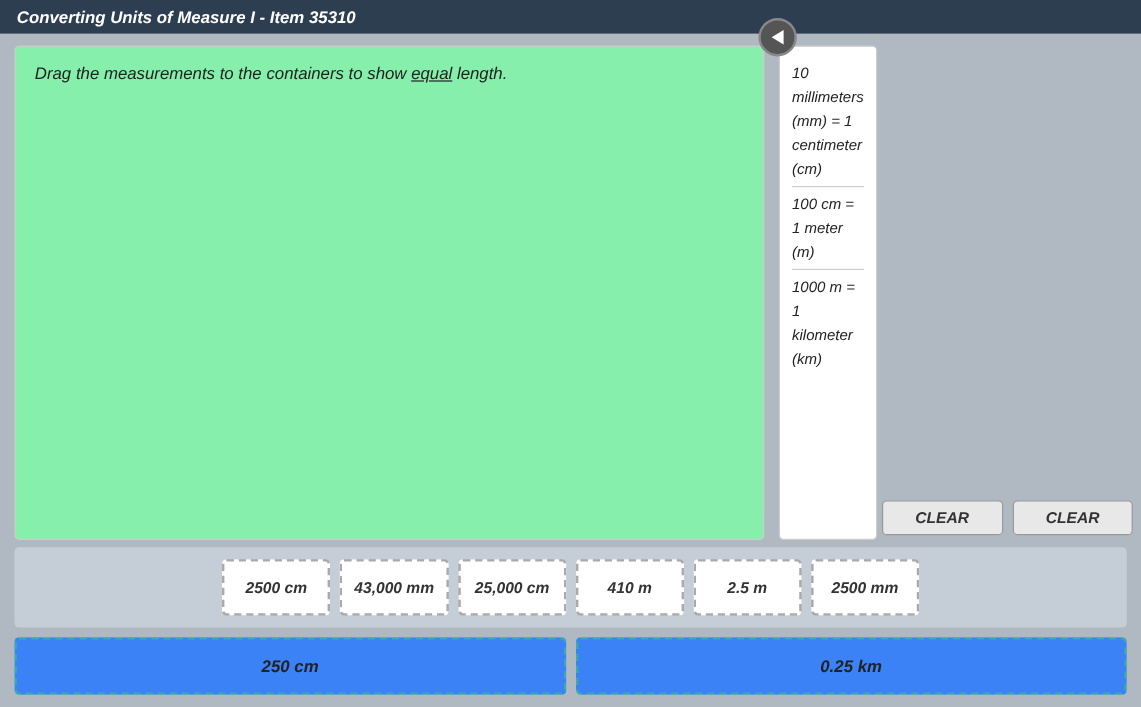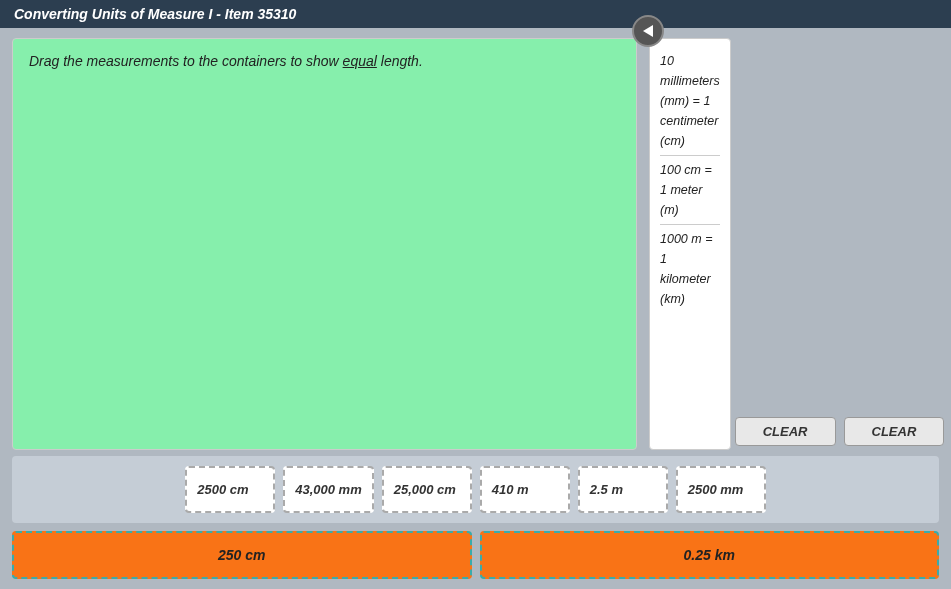--- a/index.html
+++ b/index.html
@@ -131,35 +131,35 @@
       align-items: center;
       justify-content: center;
     }
 
     .drag-item {
       background: white;
       border: 2px dashed #aaa;
       border-radius: 4px;
       padding: 14px 10px;
       min-width: 90px;
-      text-align: left;
+      text-align: center;
       font-size: 13px;
       font-weight: bold;
       color: #333;
       cursor: grab;
     }
 
     .drop-zone-row {
       display: flex;
       gap: 8px;
       align-items: stretch;
     }
 
     .drop-zone {
-      background: #f97316;
+      background: #3b82f6;
       border: 2px dashed #3aabab;
       border-radius: 4px;
       padding: 12px 10px;
       text-align: center;
       font-size: 14px;
       font-weight: bold;
       color: #222;
       flex: 1;
       min-height: 48px;
       display: flex;

